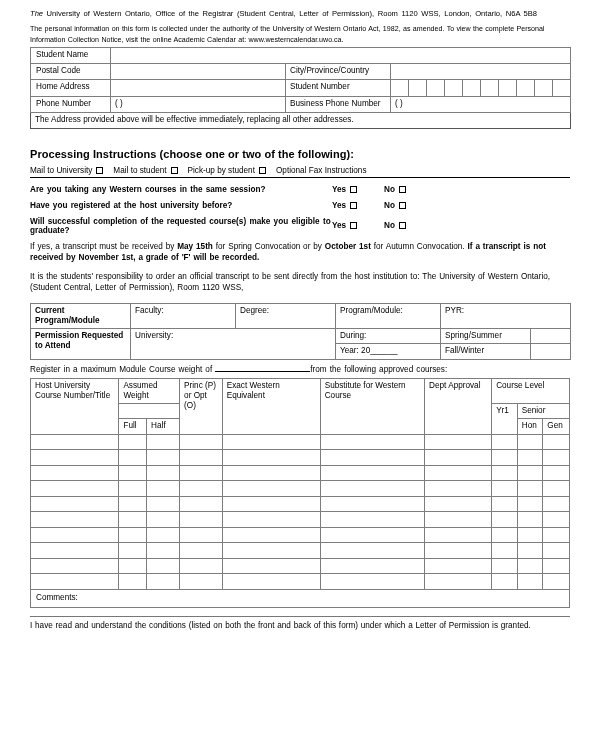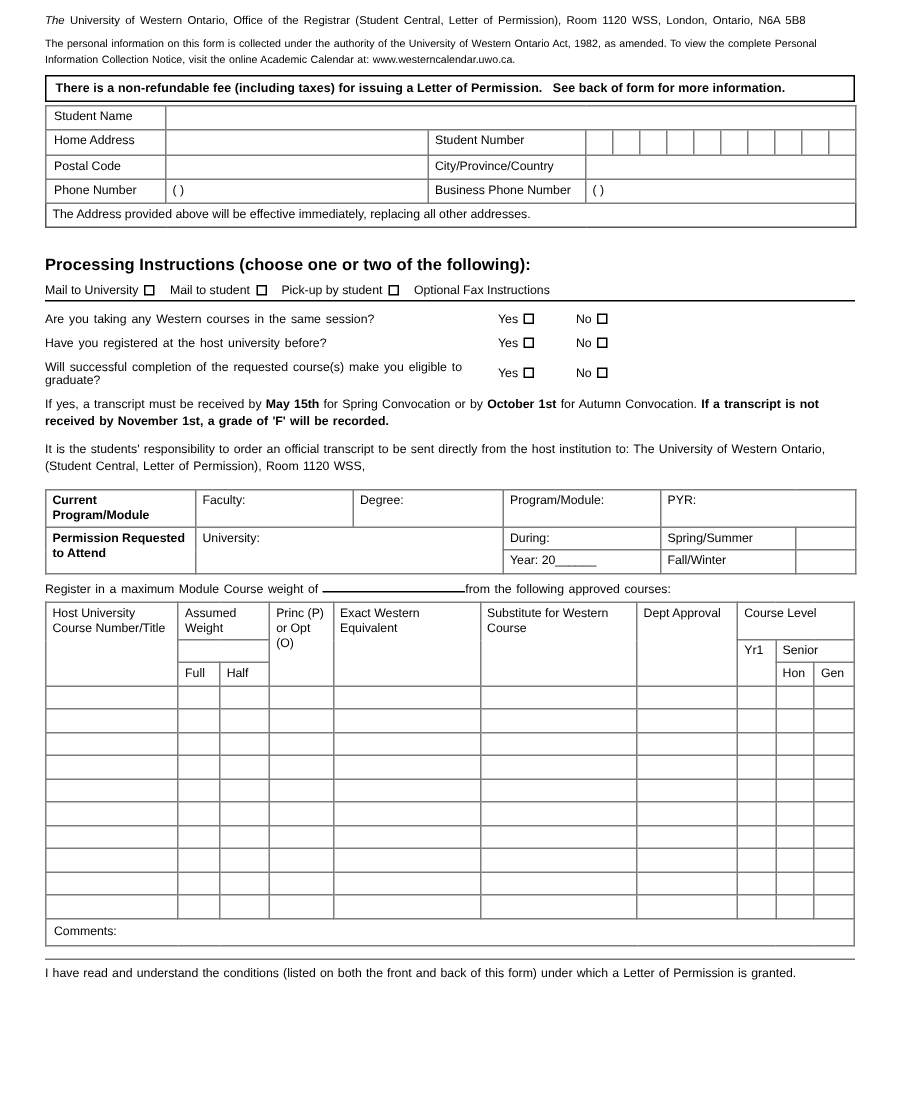--- a/index.html
+++ b/index.html
@@ -120,20 +120,21 @@
     margin: 0 3px 0 4px;
     vertical-align: -1px;
   }
   .faxline { flex: 1; }
   .q-row {
     display: flex;
     align-items: center;
     font-size: 8.2px;
     margin-top: 7px;
     word-spacing: 1px;
+    font-weight: bold;
   }
   .q-row .qtext { }
   .q-row .yn { margin-left: auto; display:flex;justify-content:center; }
   .q-row .yn .yes { width: 52px; }
   .q-row .yn .no  { width: 56px; }
   .q1 .yn, .q2 .yn { padding-right: 130px; }
   .q3 .yn { padding-right: 130px; }
   .q3 { }
   .para {
     font-size: 8.2px;
@@ -182,60 +183,57 @@
 
 
   <div class="addr-line"><span class="ital">The</span> <span>University of Western Ontario, Office of the Registrar (Student Central, Letter of Permission), Room 1120 WSS, London, Ontario, N6A 5B8</span></div>
 
   <div class="notice">
     <span>The personal information on this form is collected under the authority of the University of Western Ontario Act, 1982, as amended. To view the complete</span>
     <span>Personal Information Collection Notice, visit the online Academic Calendar at:</span>
     <span class="url">www.westerncalendar.uwo.ca</span><span>.</span>
   </div>
 
-  <div class="fee-box">
-    <span>There is a non-refundable fee (including taxes) for issuing a Letter of Permission.</span><span class="gap"></span><span>See back of form for more information.</span>
-  </div>
 
   <table class="grid student-tbl outer-box">
     <colgroup>
       <col style="width:80px">
         <col style="width:175px">
       <col style="width:105px">
         <col style="width:180px">
     </colgroup>
     <tbody>
       <tr>
         <td class="lbl">Student Name</td>
         <td colspan="3"></td>
       </tr>
       <tr>
+        <td class="lbl">Postal Code</td>
+        <td></td>
+        <td>City/Province/Country</td>
+        <td></td>
+      </tr>
+      <tr>
         <td class="lbl">Home Address</td>
         <td></td>
         <td>Student Number</td>
         <td class="snum-cell">
           <span class="snum-wrap">
             <i></i>
               <i></i>
               <i></i>
               <i></i>
               <i></i>
               <i></i>
               <i></i>
               <i></i>
               <i></i>
               <i></i>
           </span>
         </td>
-      </tr>
-      <tr>
-        <td class="lbl">Postal Code</td>
-        <td></td>
-        <td>City/Province/Country</td>
-        <td></td>
       </tr>
       <tr>
         <td class="lbl">Phone Number</td>
         <td class="paren">(            )</td>
         <td>Business Phone Number</td>
         <td class="paren">(          )</td>
       </tr>
       <tr>
         <td colspan="4" class="full-note" style="border-left:0;border-right:0;border-bottom:0">The Address provided above will be effective immediately, replacing all other addresses.</td>
       </tr>

